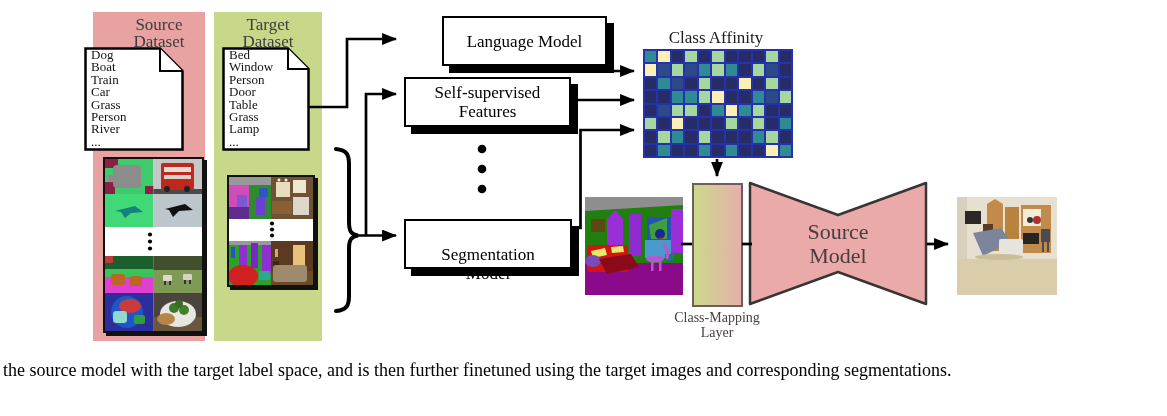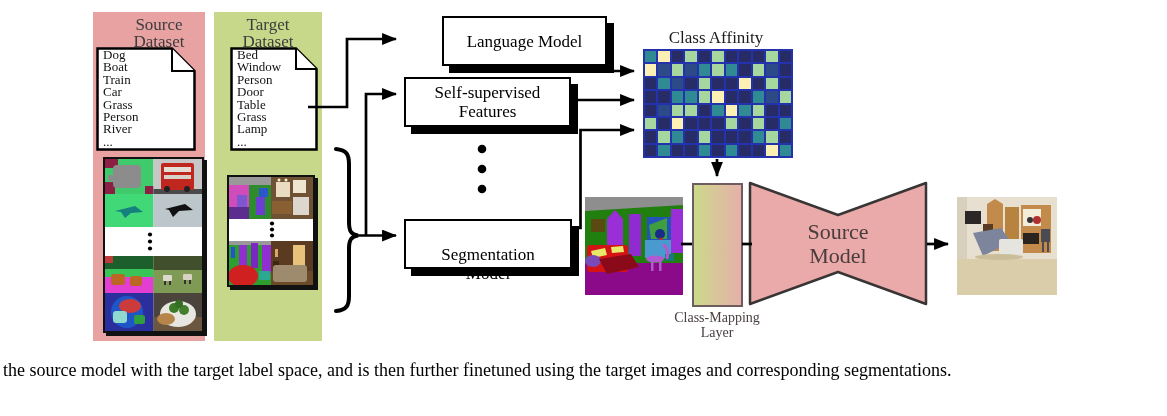--- a/index.html
+++ b/index.html
@@ -44,21 +44,21 @@
 </style>
 </head>
 <body>
 
 <div id="figure">
 
   <div id="src-panel" class="abs panel"></div>
   <div class="abs panel-title" style="left:103px;">
     <span class="inner">Source Dataset</span>
   </div>
-  <div class="abs doc" style="left:96px;width:112px;height:104px;">
+  <div class="abs doc" style="left:84px;width:112px;height:104px;">
     <svg width="100" height="104" viewBox="0 0 100 104">
       <path d="M1.5,1.5 H76 L98.5,24 V102.5 H1.5 Z" fill="#ffffff" stroke="#000" stroke-width="2.5"></path>
       <path d="M76,1.5 V24 H98.5" fill="#ffffff" stroke="#000" stroke-width="2"></path>
     </svg>
     <div class="doc-list">
         <div class="doc-line">Dog</div>
         <div class="doc-line">Boat</div>
         <div class="doc-line">Train</div>
         <div class="doc-line">Car</div>
         <div class="doc-line">Grass</div>
@@ -144,21 +144,21 @@
         <circle cx="74" cy="145" r="4" fill="#356f24"></circle>
         <ellipse cx="61" cy="160" rx="9" ry="6" fill="#b5854a"></ellipse>
       </g>
     </svg>
   </div>
 
   <div id="tgt-panel" class="abs panel"></div>
   <div class="abs panel-title" style="left:214px;width:108px;">
     <span class="inner">Target Dataset</span>
   </div>
-  <div class="abs doc" style="left:230px;width:88px;height:104px;text-decoration:underline;">
+  <div class="abs doc" style="left:222px;width:88px;height:104px;text-decoration:underline;">
     <svg width="88" height="104" viewBox="0 0 88 104">
       <path d="M1.5,1.5 H66 L86.5,22 V102.5 H1.5 Z" fill="#ffffff" stroke="#000" stroke-width="2.5"></path>
       <path d="M66,1.5 V22 H86.5" fill="#ffffff" stroke="#000" stroke-width="2"></path>
     </svg>
     <div class="doc-list">
         <div class="doc-line">Bed</div>
         <div class="doc-line">Window</div>
         <div class="doc-line">Person</div>
         <div class="doc-line">Door</div>
         <div class="doc-line">Table</div>

